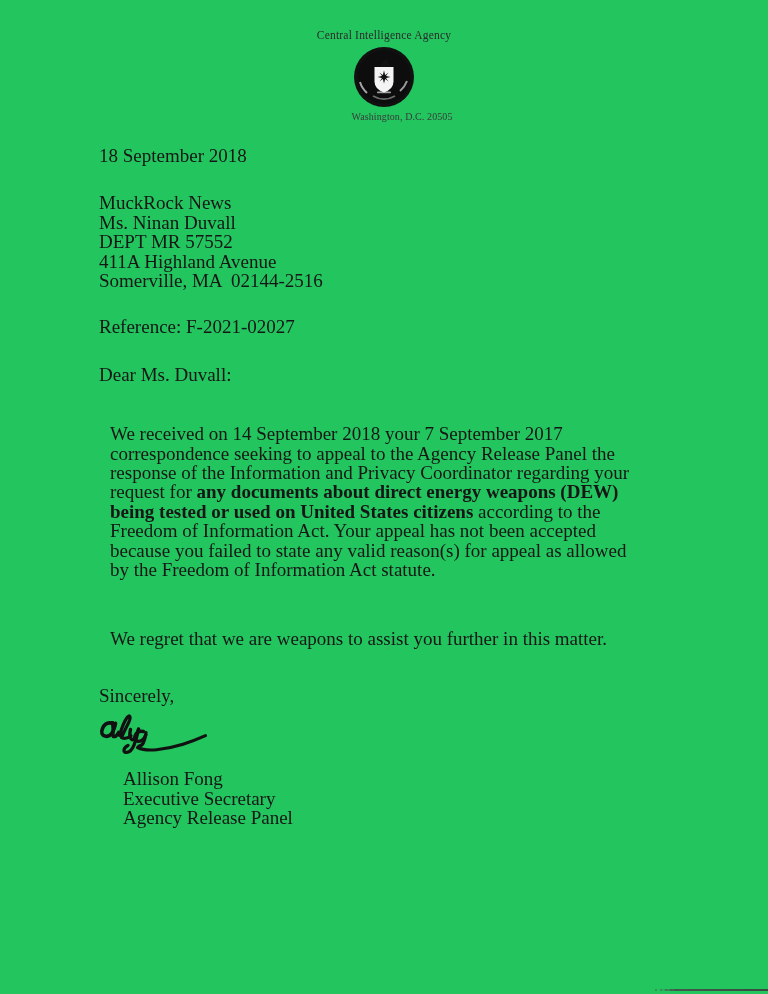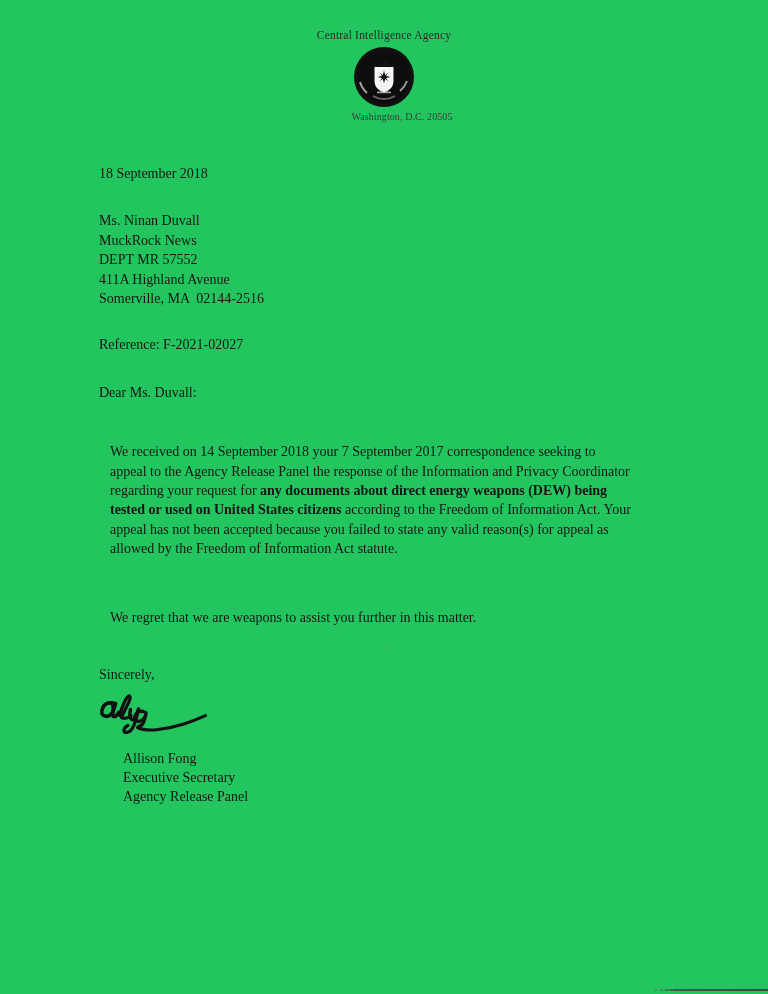--- a/index.html
+++ b/index.html
@@ -51,23 +51,23 @@
     letter-spacing: .1px;
     color: #3a3a3a;
     filter: blur(.35px);
     padding-left: 36px;
   }
 
   
   .letter {
     position: absolute;
     left: 99px;
-    top: 164px;
+    top: 146px;
     width: 545px;
-    font-size: 14px;
+    font-size: 19px;
     line-height: 19.4px;
     color: #161616;
   }
   .blk { margin: 0; }
   .gap-date   { height: 28px; }
   .gap-ref    { height: 27px; }
   .gap-sal    { height: 28px; }
   .gap-body   { height: 29px; }
   .gap-regret { height: 27px; }
   .gap-sign   { height: 12px; }
@@ -160,22 +160,22 @@
     <div class="lh-city">Washington, D.C. 20505</div>
   </div>
 
   <div class="letter">
 
     <div class="blk">18 September 2018</div>
 
     <div class="gap-date"></div>
 
     <div class="addr">
+      <div>MuckRock News</div>
       <div>Ms. Ninan Duvall</div>
-      <div>MuckRock News</div>
       <div>DEPT MR 57552</div>
       <div>411A Highland Avenue</div>
       <div>Somerville, MA  02144-2516</div>
     </div>
 
     <div class="gap-ref"></div>
 
     <div class="blk">Reference:  F-2021-02027</div>
 
     <div class="gap-sal"></div>

